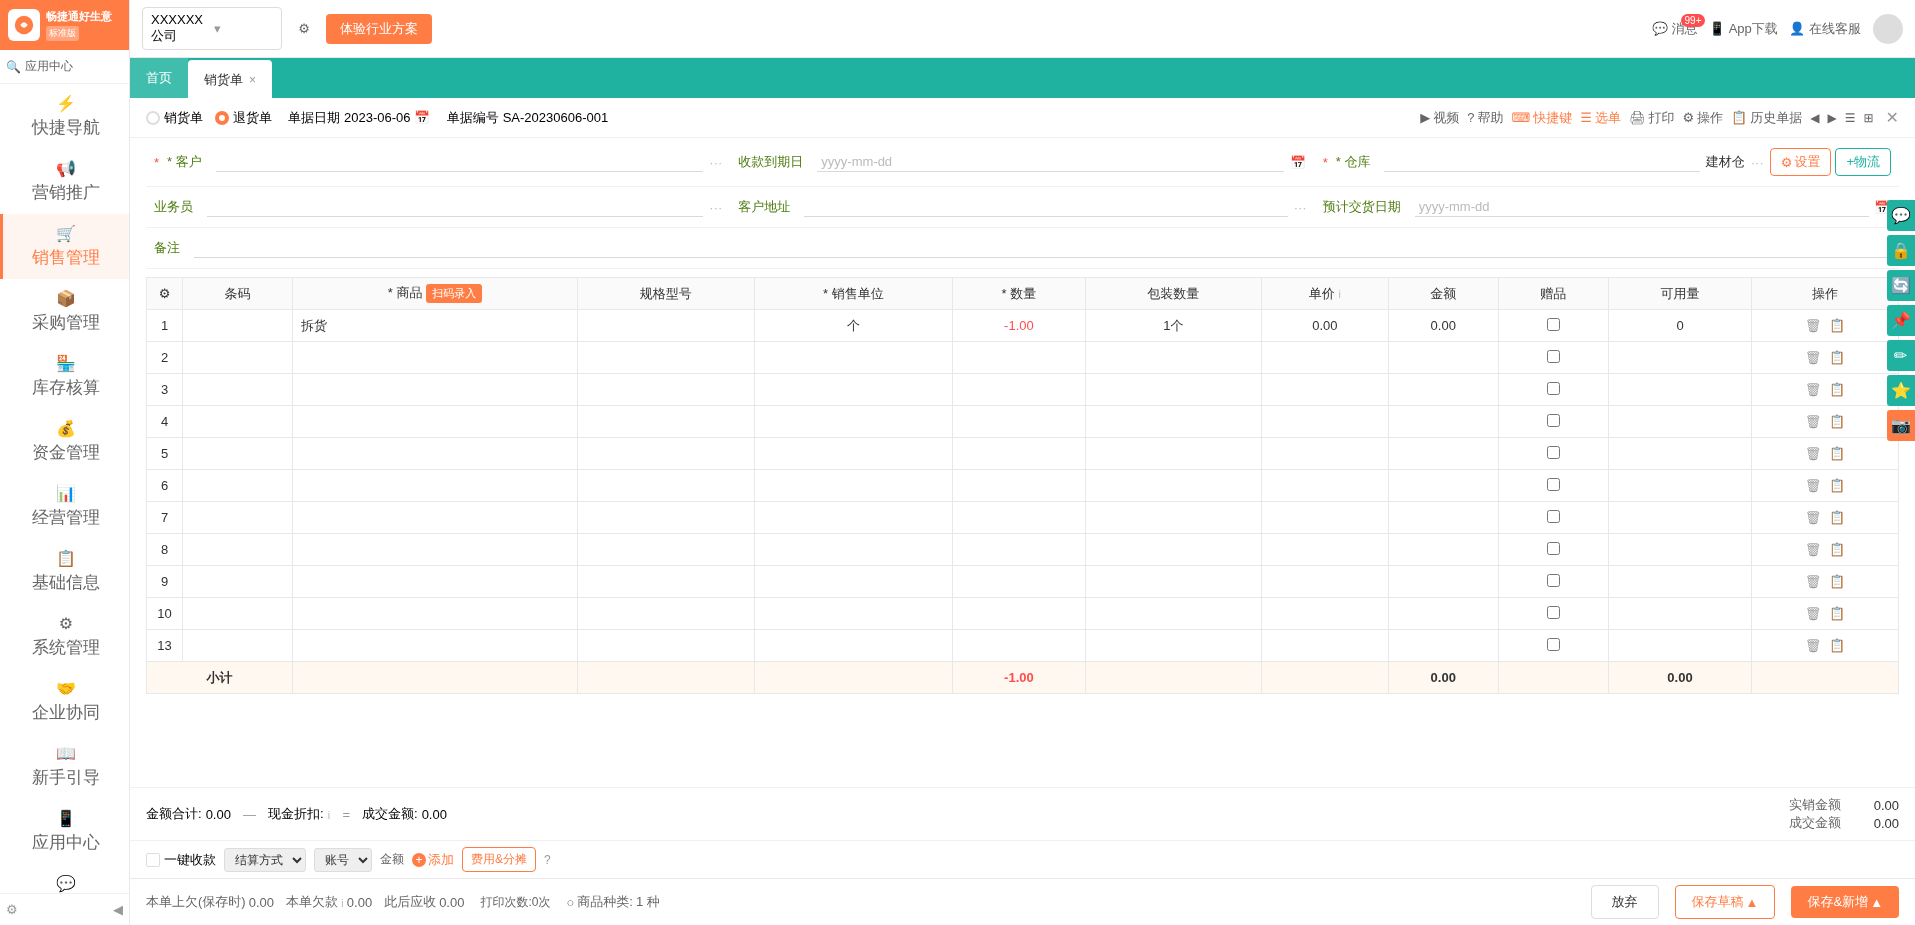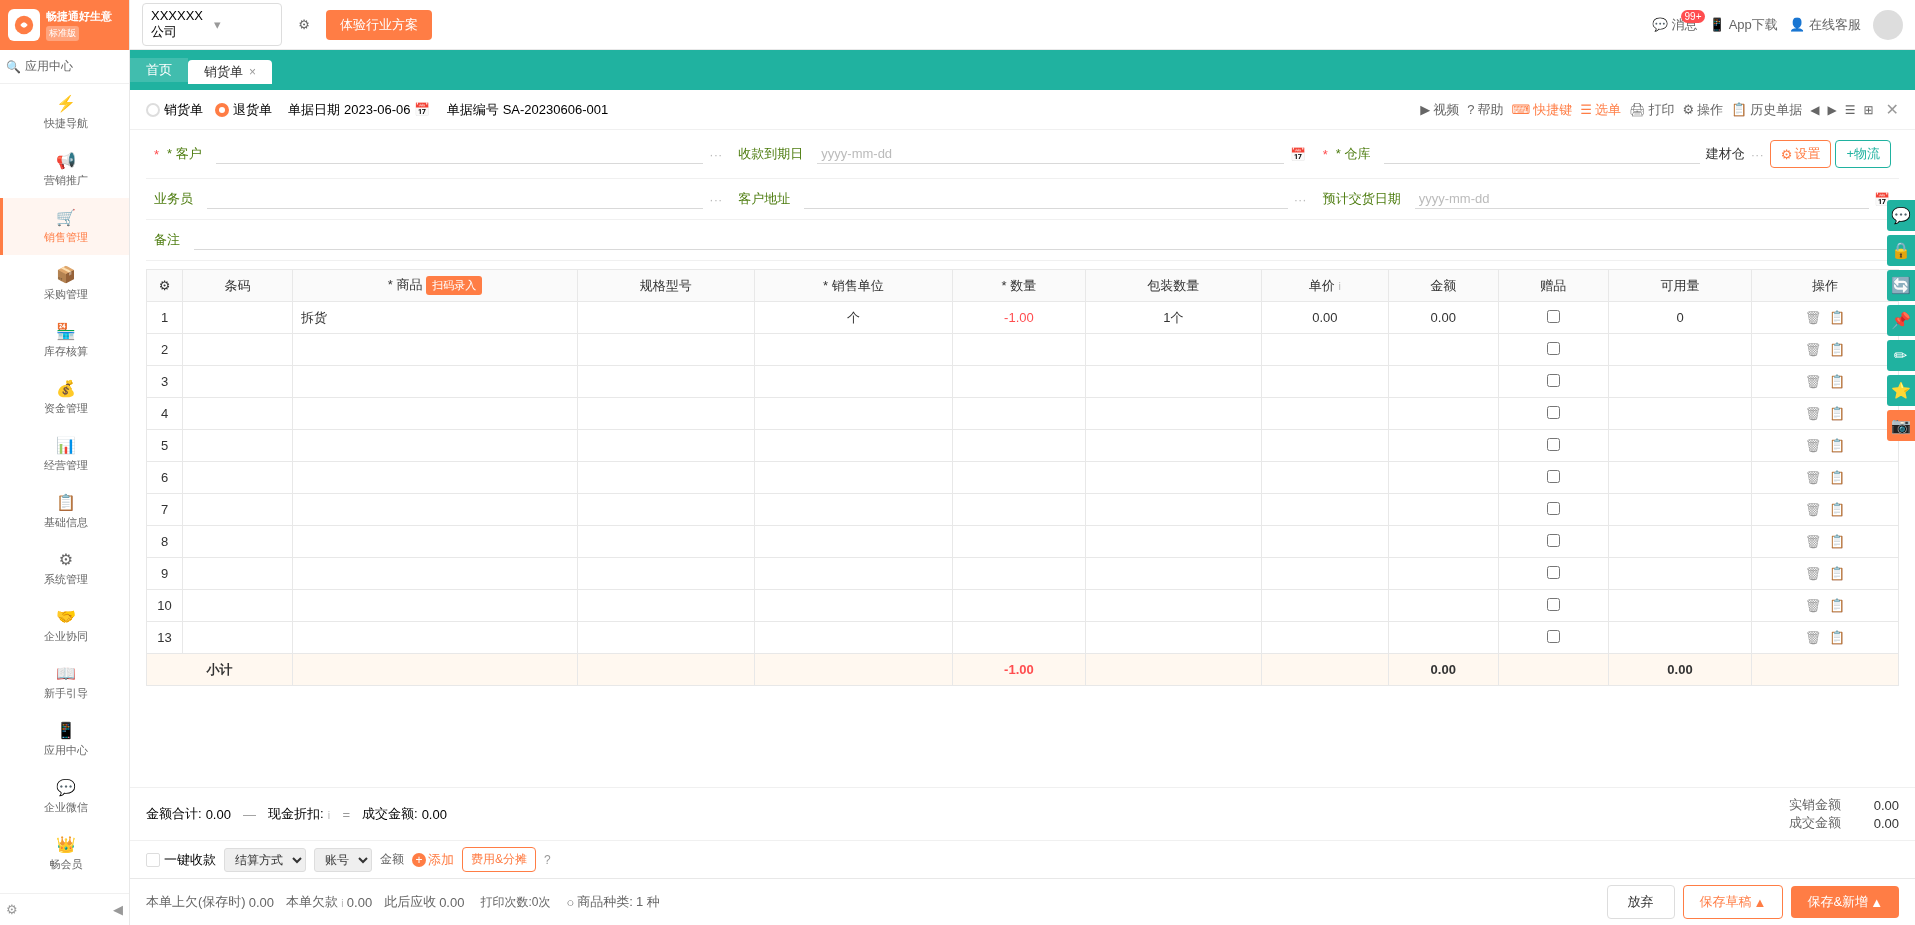--- a/index.html
+++ b/index.html
@@ -11,42 +11,42 @@
     .sidebar-logo-icon { width: 32px; height: 32px; background: #fff; border-radius: 6px; display: flex; align-items: center; justify-content: center; }
     .sidebar-logo-icon svg { width: 22px; height: 22px; }
     .sidebar-logo-text { font-size: 11px; font-weight: bold; line-height: 1.3; color: #fff; }
     .sidebar-logo-badge { font-size: 9px; background: rgba(255,255,255,0.3); border-radius: 3px; padding: 1px 3px; margin-top: 2px; display: inline-block; }
     .sidebar-search { padding: 8px 6px; display: flex; align-items: center; gap: 4px; border-bottom: 1px solid #f0f0f0; cursor: pointer; }
     .sidebar-search span { color: #666; font-size: 12px; }
     .sidebar-nav { flex: 1; overflow-y: auto; }
     .sidebar-nav-item { display: flex; flex-direction: column; align-items: center; padding: 10px 6px; cursor: pointer; color: #666; border-left: 3px solid transparent; gap: 3px; }
     .sidebar-nav-item.active { background: #fff5f0; color: #ff7d45; border-left-color: #ff7d45; }
     .sidebar-nav-item .nav-icon { font-size: 16px; }
-    .sidebar-nav-item .nav-label { font-size: 11px; }
+    .sidebar-nav-item .nav-label { font-size: 17px; }
     .sidebar-bottom { padding: 8px 6px; border-top: 1px solid #f0f0f0; display: flex; justify-content: space-between; align-items: center; }
 
     
     .main { flex: 1; display: flex; flex-direction: column; overflow: hidden; }
 
     
-    .top-header { height: 50px; background: #fff; display: flex; align-items: center; padding: 0 12px; gap: 8px; border-bottom: 1px solid #e8e8e8; }
+    .top-header { height: 58px; background: #fff; display: flex; align-items: center; padding: 0 12px; gap: 8px; border-bottom: 1px solid #e8e8e8; }
     .company-selector { display: flex; align-items: center; gap: 4px; padding: 4px 8px; border: 1px solid #ddd; border-radius: 4px; cursor: pointer; min-width: 140px; }
     .company-selector span { flex: 1; font-size: 13px; }
     .settings-icon { width: 28px; height: 28px; display: flex; align-items: center; justify-content: center; cursor: pointer; color: #666; }
     .trial-btn { background: #ff7d45; color: #fff; border: none; border-radius: 4px; padding: 6px 14px; cursor: pointer; font-size: 13px; }
     .header-right { margin-left: auto; display: flex; align-items: center; gap: 12px; }
     .header-msg { display: flex; align-items: center; gap: 3px; cursor: pointer; position: relative; color: #666; font-size: 12px; }
     .badge { background: #ff4d4f; color: #fff; border-radius: 10px; font-size: 10px; padding: 1px 4px; position: absolute; top: -6px; right: -8px; }
     .header-app { display: flex; align-items: center; gap: 3px; cursor: pointer; color: #666; font-size: 12px; }
     .header-service { display: flex; align-items: center; gap: 3px; cursor: pointer; color: #666; font-size: 12px; }
     .avatar { width: 30px; height: 30px; border-radius: 50%; background: #ddd; cursor: pointer; }
 
     
     .tab-bar { background: #20b2a0; display: flex; align-items: center; padding: 0 0 0 0; height: 40px; }
-    .tab-item { padding: 0 16px; height: 24px; display: flex; align-items: center; cursor: pointer; color: rgba(255,255,255,0.8); font-size: 13px; gap: 6px; }
+    .tab-item { padding: 0 16px; height: 40px; display: flex; align-items: center; cursor: pointer; color: rgba(255,255,255,0.8); font-size: 13px; gap: 6px; }
     .tab-item.home { background: rgba(255,255,255,0.15); color: #fff; }
     .tab-item.active { background: #fff; color: #333; border-radius: 4px 4px 0 0; margin-top: 4px; }
     .tab-close { font-size: 12px; color: #999; cursor: pointer; }
     .form-container { flex: 1; background: #fff; margin: 0; display: flex; flex-direction: column; }
 
     
     .form-header { padding: 10px 16px; border-bottom: 1px solid #f0f0f0; display: flex; align-items: center; gap: 16px; background: #fff; }
     .radio-group { display: flex; align-items: center; gap: 12px; }
     .radio-item { display: flex; align-items: center; gap: 4px; cursor: pointer; font-size: 13px; }
     .radio-circle { width: 14px; height: 14px; border-radius: 50%; border: 2px solid #ddd; display: inline-block; }
@@ -92,21 +92,21 @@
     .select-input { border: 1px solid #ddd; border-radius: 3px; padding: 3px 6px; font-size: 12px; color: #333; }
     .add-btn { display: flex; align-items: center; gap: 2px; background: none; border: none; color: #ff7d45; cursor: pointer; font-size: 12px; }
     .add-dot { width: 14px; height: 14px; background: #ff7d45; border-radius: 50%; color: #fff; display: inline-flex; align-items: center; justify-content: center; font-size: 12px; }
     .expense-btn { border: 1px solid #ff7d45; color: #ff7d45; background: #fff; border-radius: 4px; padding: 3px 8px; cursor: pointer; font-size: 12px; }
     .question-icon { color: #999; cursor: pointer; font-size: 12px; }
 
     
     .bottom-bar { height: 47px; background: #fff; border-top: 1px solid #e8e8e8; display: flex; align-items: center; padding: 0 16px; gap: 16px; }
     .bottom-info { display: flex; align-items: center; gap: 12px; font-size: 12px; color: #666; }
     .bottom-info span { display: flex; align-items: center; gap: 3px; }
-    .bottom-actions { margin-left: auto; display: flex; align-items: center; gap: 8px; }
+    .bottom-actions { margin-left: auto; display: flex; align-items: center; gap: 16px; }
     .discard-btn { border: 1px solid #ddd; background: #fff; color: #333; border-radius: 4px; padding: 7px 20px; cursor: pointer; font-size: 13px; }
     .save-draft-btn { border: 1px solid #ff7d45; background: #fff; color: #ff7d45; border-radius: 4px; padding: 7px 16px; cursor: pointer; font-size: 13px; display: flex; align-items: center; gap: 2px; }
     .save-new-btn { background: #ff7d45; color: #fff; border: none; border-radius: 4px; padding: 7px 16px; cursor: pointer; font-size: 13px; display: flex; align-items: center; gap: 2px; }
     .print-info { font-size: 12px; color: #666; }
     .product-type { font-size: 12px; color: #666; display: flex; align-items: center; gap: 3px; }
     .amount-row { display: flex; align-items: center; justify-content: flex-end; gap: 8px; }
     .amount-label { color: #666; }
     .amount-value { color: #333; min-width: 50px; text-align: right; }
 
     

